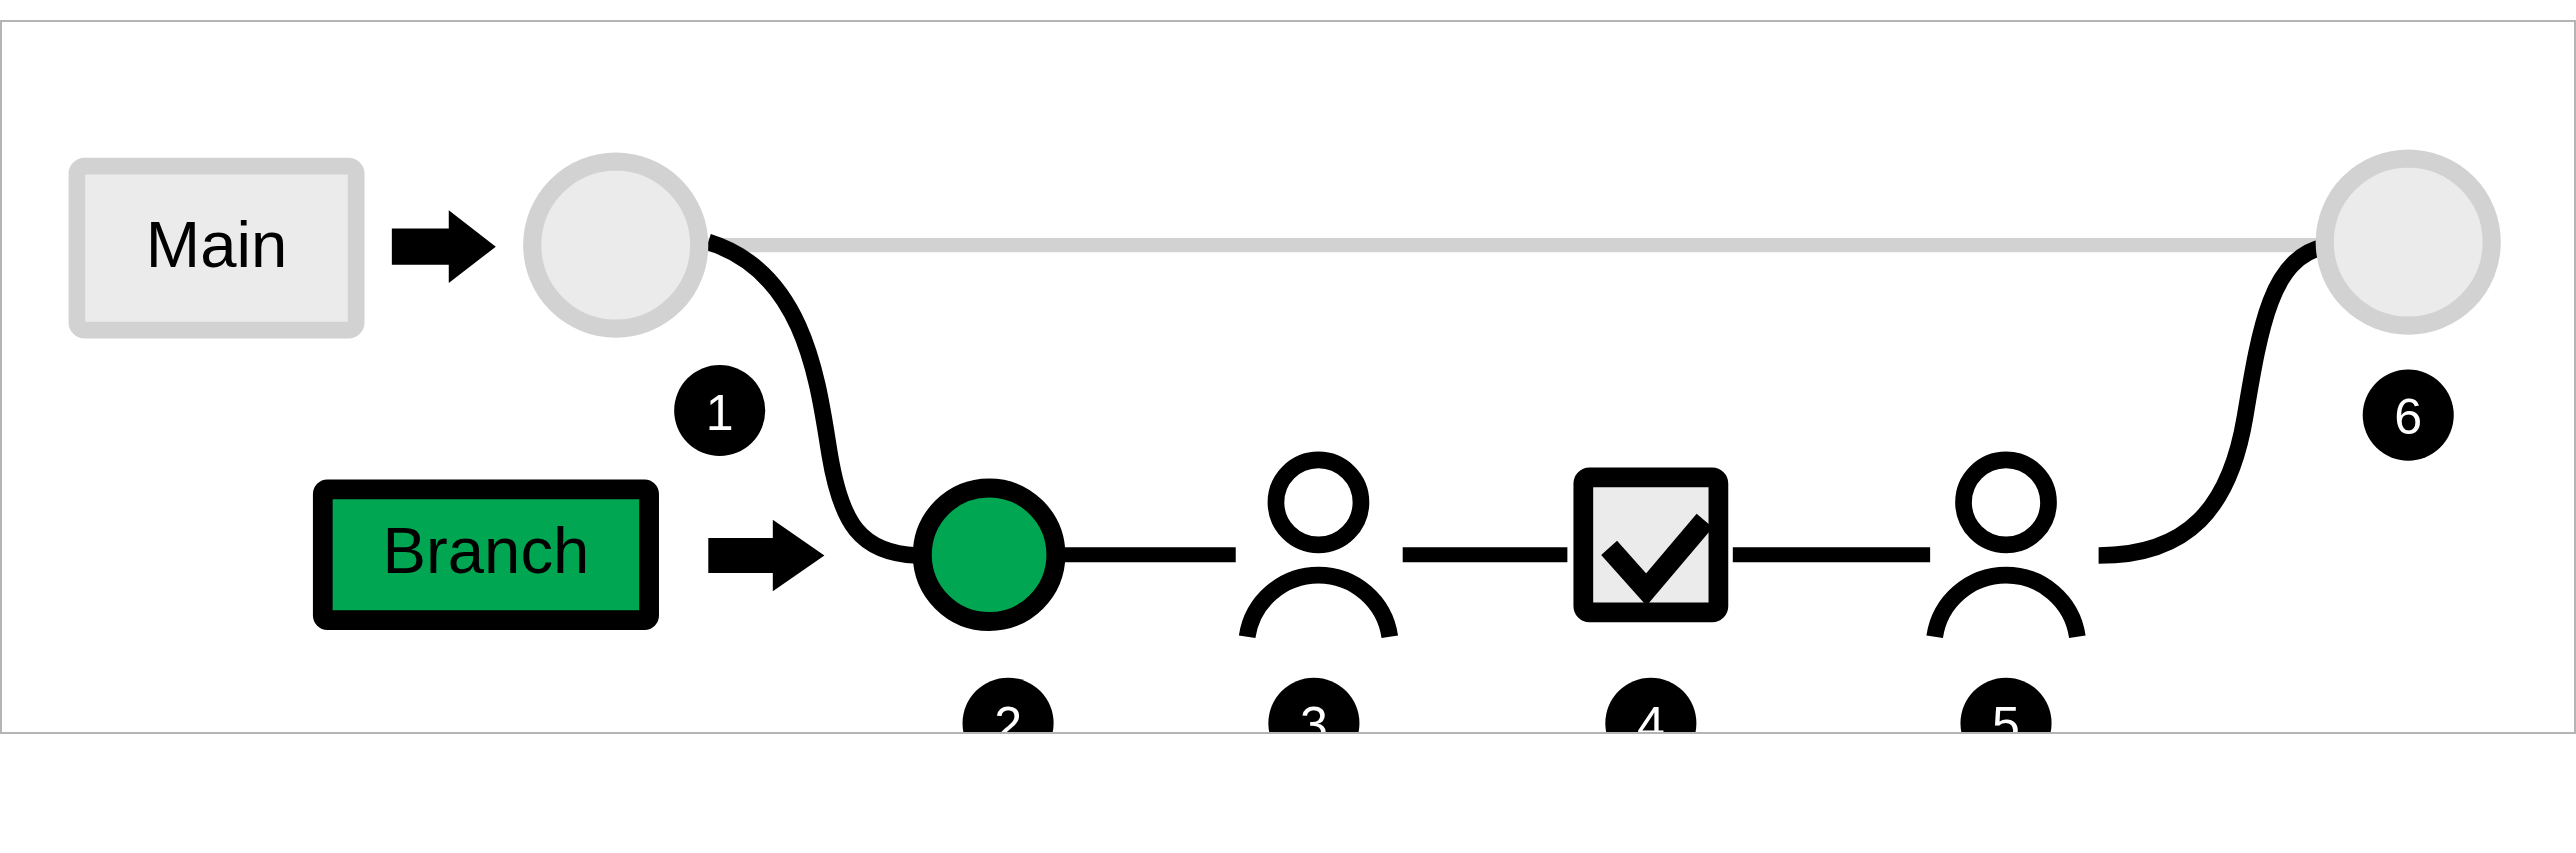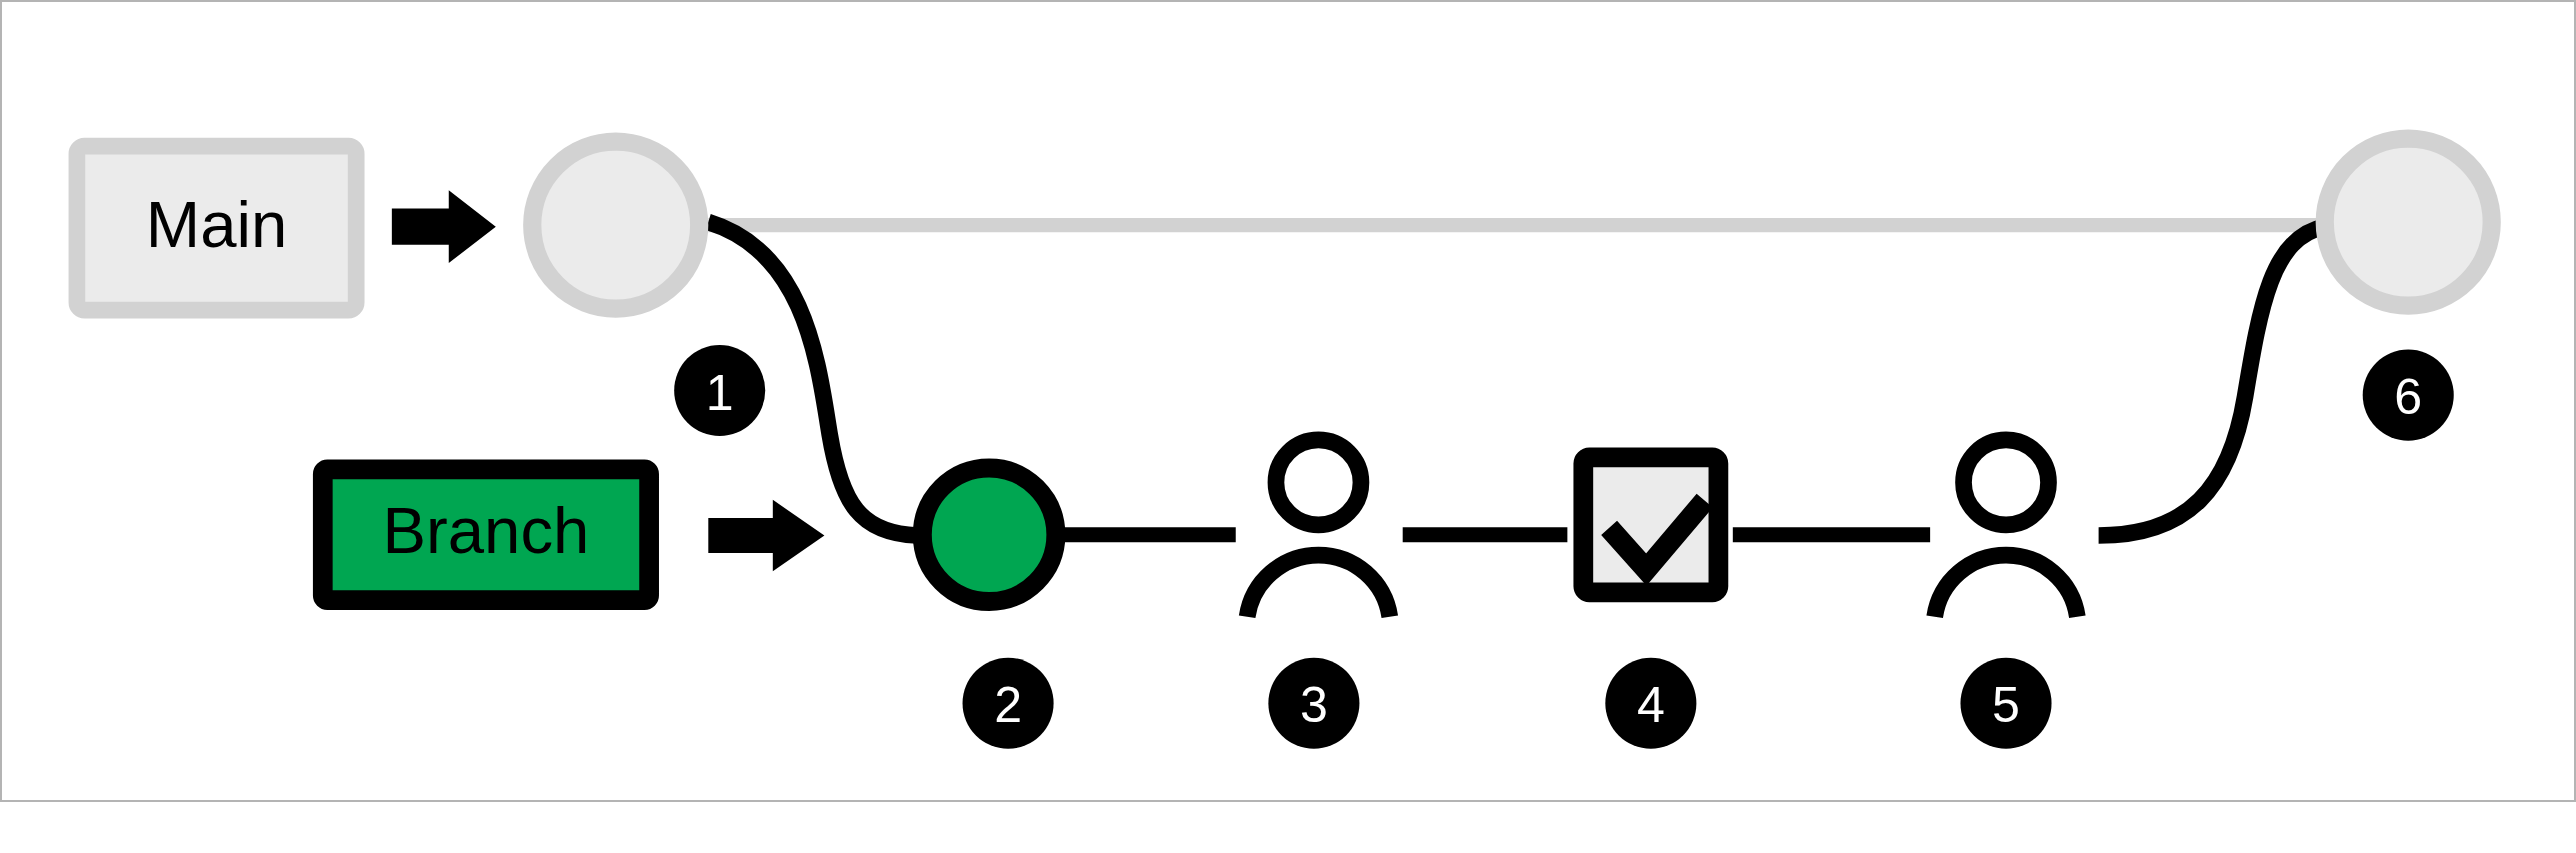--- a/index.html
+++ b/index.html
@@ -7,25 +7,26 @@
     margin: 0;
     padding: 0;
     background: #ffffff;
   }
   body {
     font-family: "Liberation Sans", sans-serif;
   }
   #diagram-root {
     position: relative;
     width: 2576px;
-    height: 802px;
+    height: 714px;
     background: #ffffff;
     box-sizing: border-box;
     border: 2.3px solid #b4b4b4;
     overflow: hidden;
+    margin-top: 20px;
   }
   #diagram-svg {
     position: absolute;
     left: 0;
     top: 0;
     width: 2576px;
     height: 853px;
     display: block;
   }
   .label-text {

